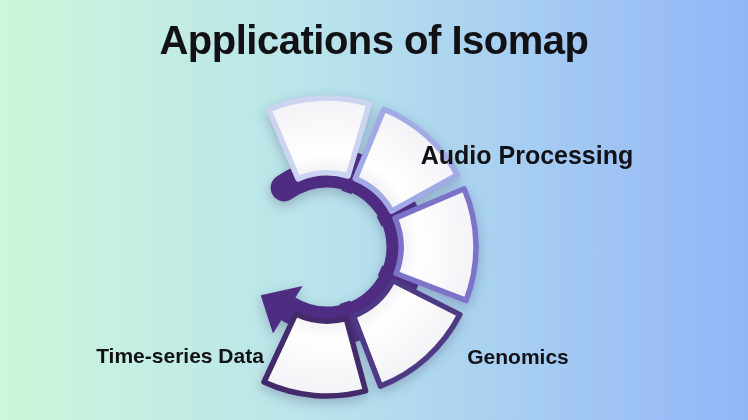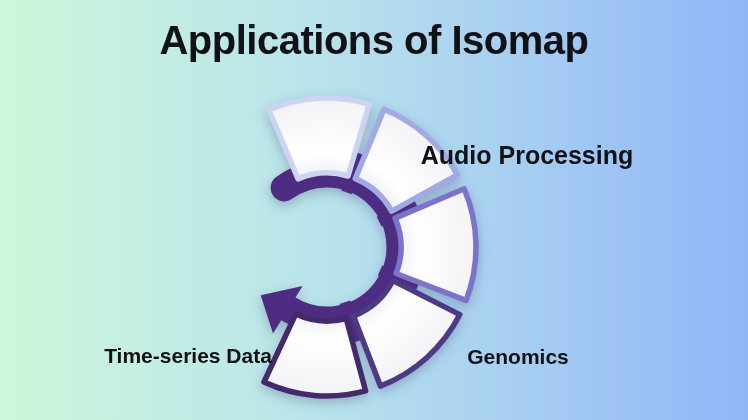--- a/index.html
+++ b/index.html
@@ -25,21 +25,21 @@
   .arrow-head{fill:var(--arrow);}
   .wedge{fill:url(#wedgeFill);stroke-width:5.5;stroke-linejoin:round;}
   .seg-label{
     position:absolute;transform:translate(-50%,-50%);
     white-space:nowrap;font-weight:700;color:var(--text);
   }
   .lbl-image{left:198px;top:142px;font-size:19px;}
   .lbl-audio{left:527px;top:127px;font-size:25px;margin-top:28px;}
   .lbl-speech{left:572px;top:248px;font-size:25px;}
   .lbl-genomics{left:470px;top:357px;font-size:21px;margin-left:48px;}
-  .lbl-timeseries{left:180px;top:356px;font-size:21px;margin-left:8px;}
+  .lbl-timeseries{left:180px;top:356px;font-size:21px;}
 </style>
 </head>
 <body>
 
 <div class="stage">
 
   <div class="page-title">Applications of Isomap</div>
 
   <svg class="diagram-svg" viewBox="0 0 748 420">
     <defs>

